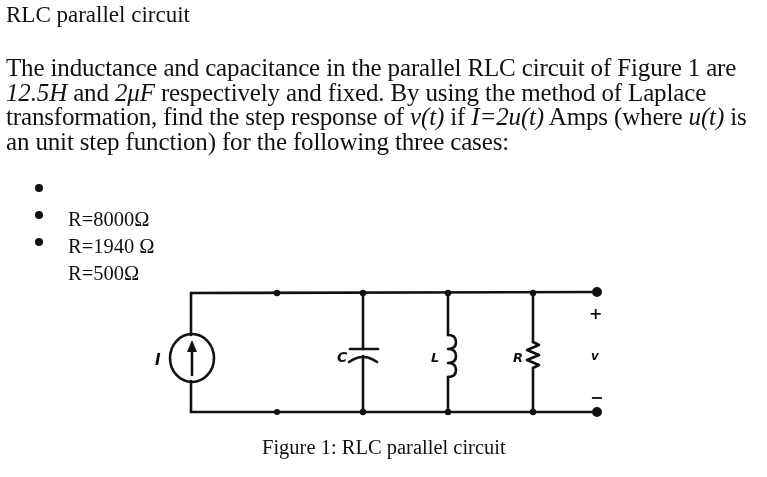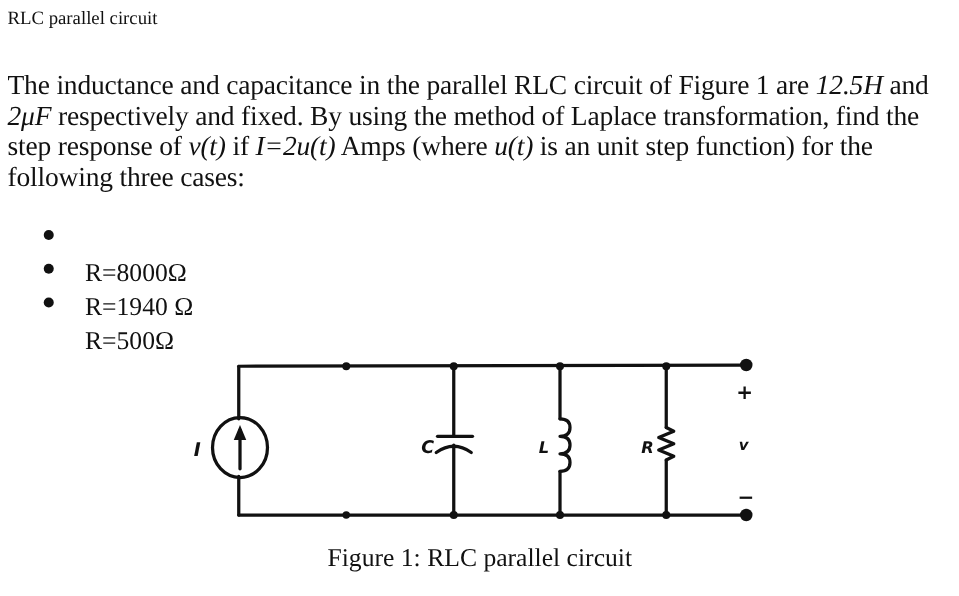--- a/index.html
+++ b/index.html
@@ -3,25 +3,25 @@
 <meta charset="utf-8">
 <style>
   html, body { margin: 0; padding: 0; background: #ffffff; }
   body {
     width: 767px; height: 477px; position: relative; overflow: hidden;
     font-family: "Liberation Serif", "DejaVu Serif", serif;
     color: #111111;
   }
   .title {
     position: absolute; left: 6px; top: 2px;
-    font-size: 15px; line-height: 26px;
+    font-size: 23px; line-height: 26px;
   }
   .para {
     position: absolute; left: 6px; top: 56px; width: 760px;
-    font-size: 22px; line-height: 24.5px;
+    font-size: 25px; line-height: 24.5px;
     letter-spacing: -0.15px;
   }
   .para i { font-style: italic; }
   .bullets {
     position: absolute; left: 0; top: 174px; margin: 0; padding: 0;
     list-style: none;
   }
   .bullets li {
     position: relative; height: 27px; line-height: 27px;
     font-size: 20.5px;

